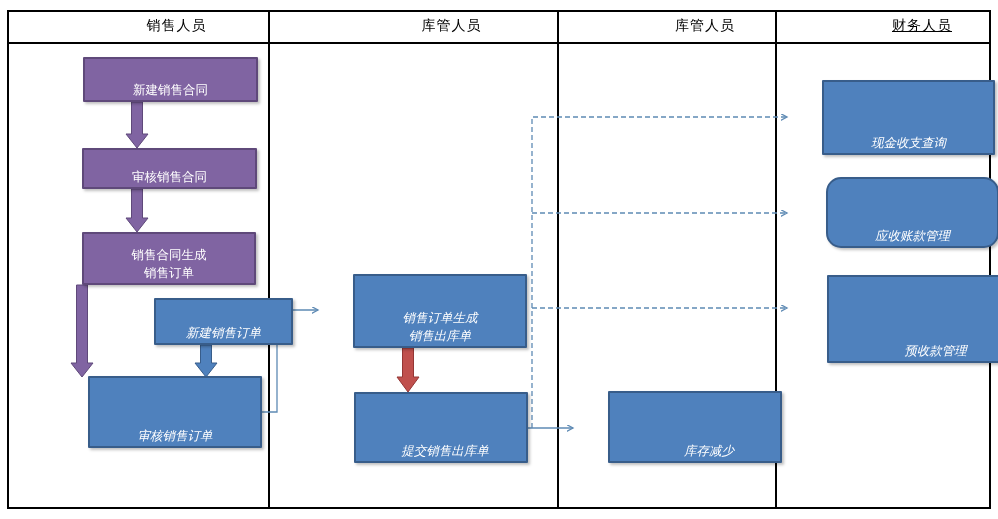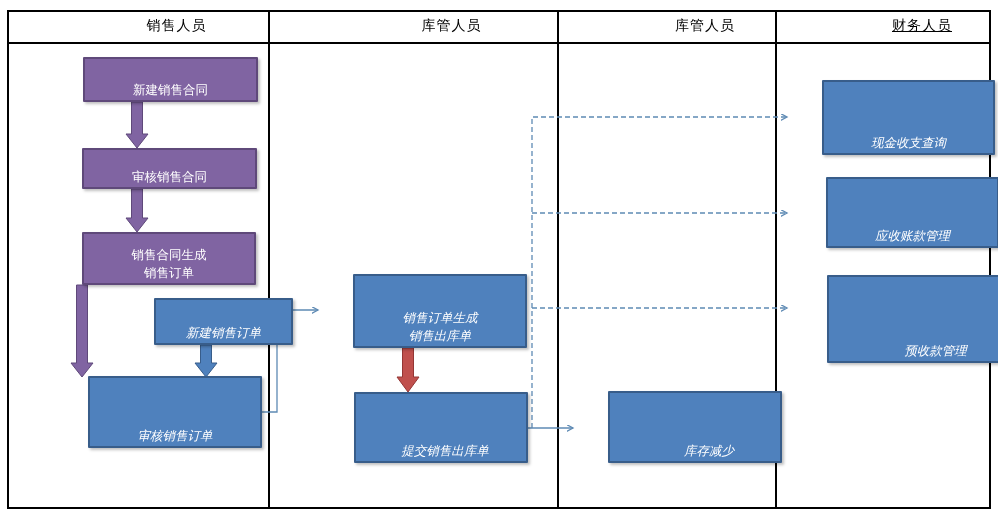--- a/index.html
+++ b/index.html
@@ -104,20 +104,20 @@
     <span class="box-label">提交销售出库单</span>
   </div>
 
   <div class="box blue" style="left:578px;top:391px;width:174px;height:72px;padding-left:28px;">
     <span class="box-label">库存减少</span>
   </div>
 
   <div class="box blue" style="left:792px;top:80px;width:173px;height:75px;">
     <span class="box-label">现金收支查询</span>
   </div>
-  <div class="box blue" style="left:796px;top:177px;width:173px;height:71px;">
+  <div class="box blue" style="left:796px;top:177px;width:173px;height:71px;border-radius:15px;">
     <span class="box-label">应收账款管理</span>
   </div>
   <div class="box blue" style="left:797px;top:275px;width:173px;height:88px;padding-left:44px;">
     <span class="box-label">预收款管理</span>
   </div>
 
 </div>
 
 </body></html>

